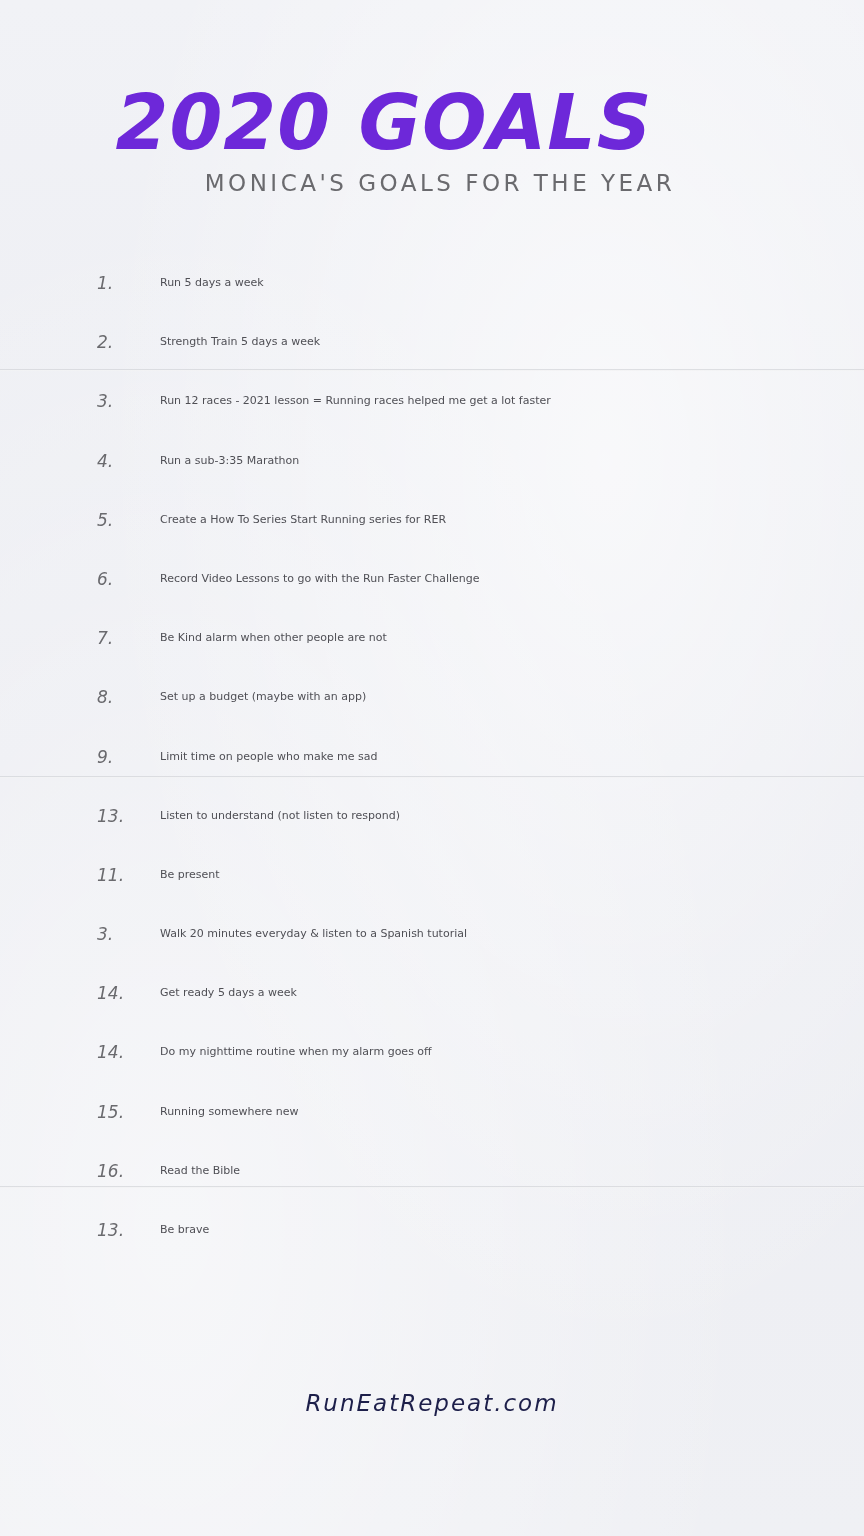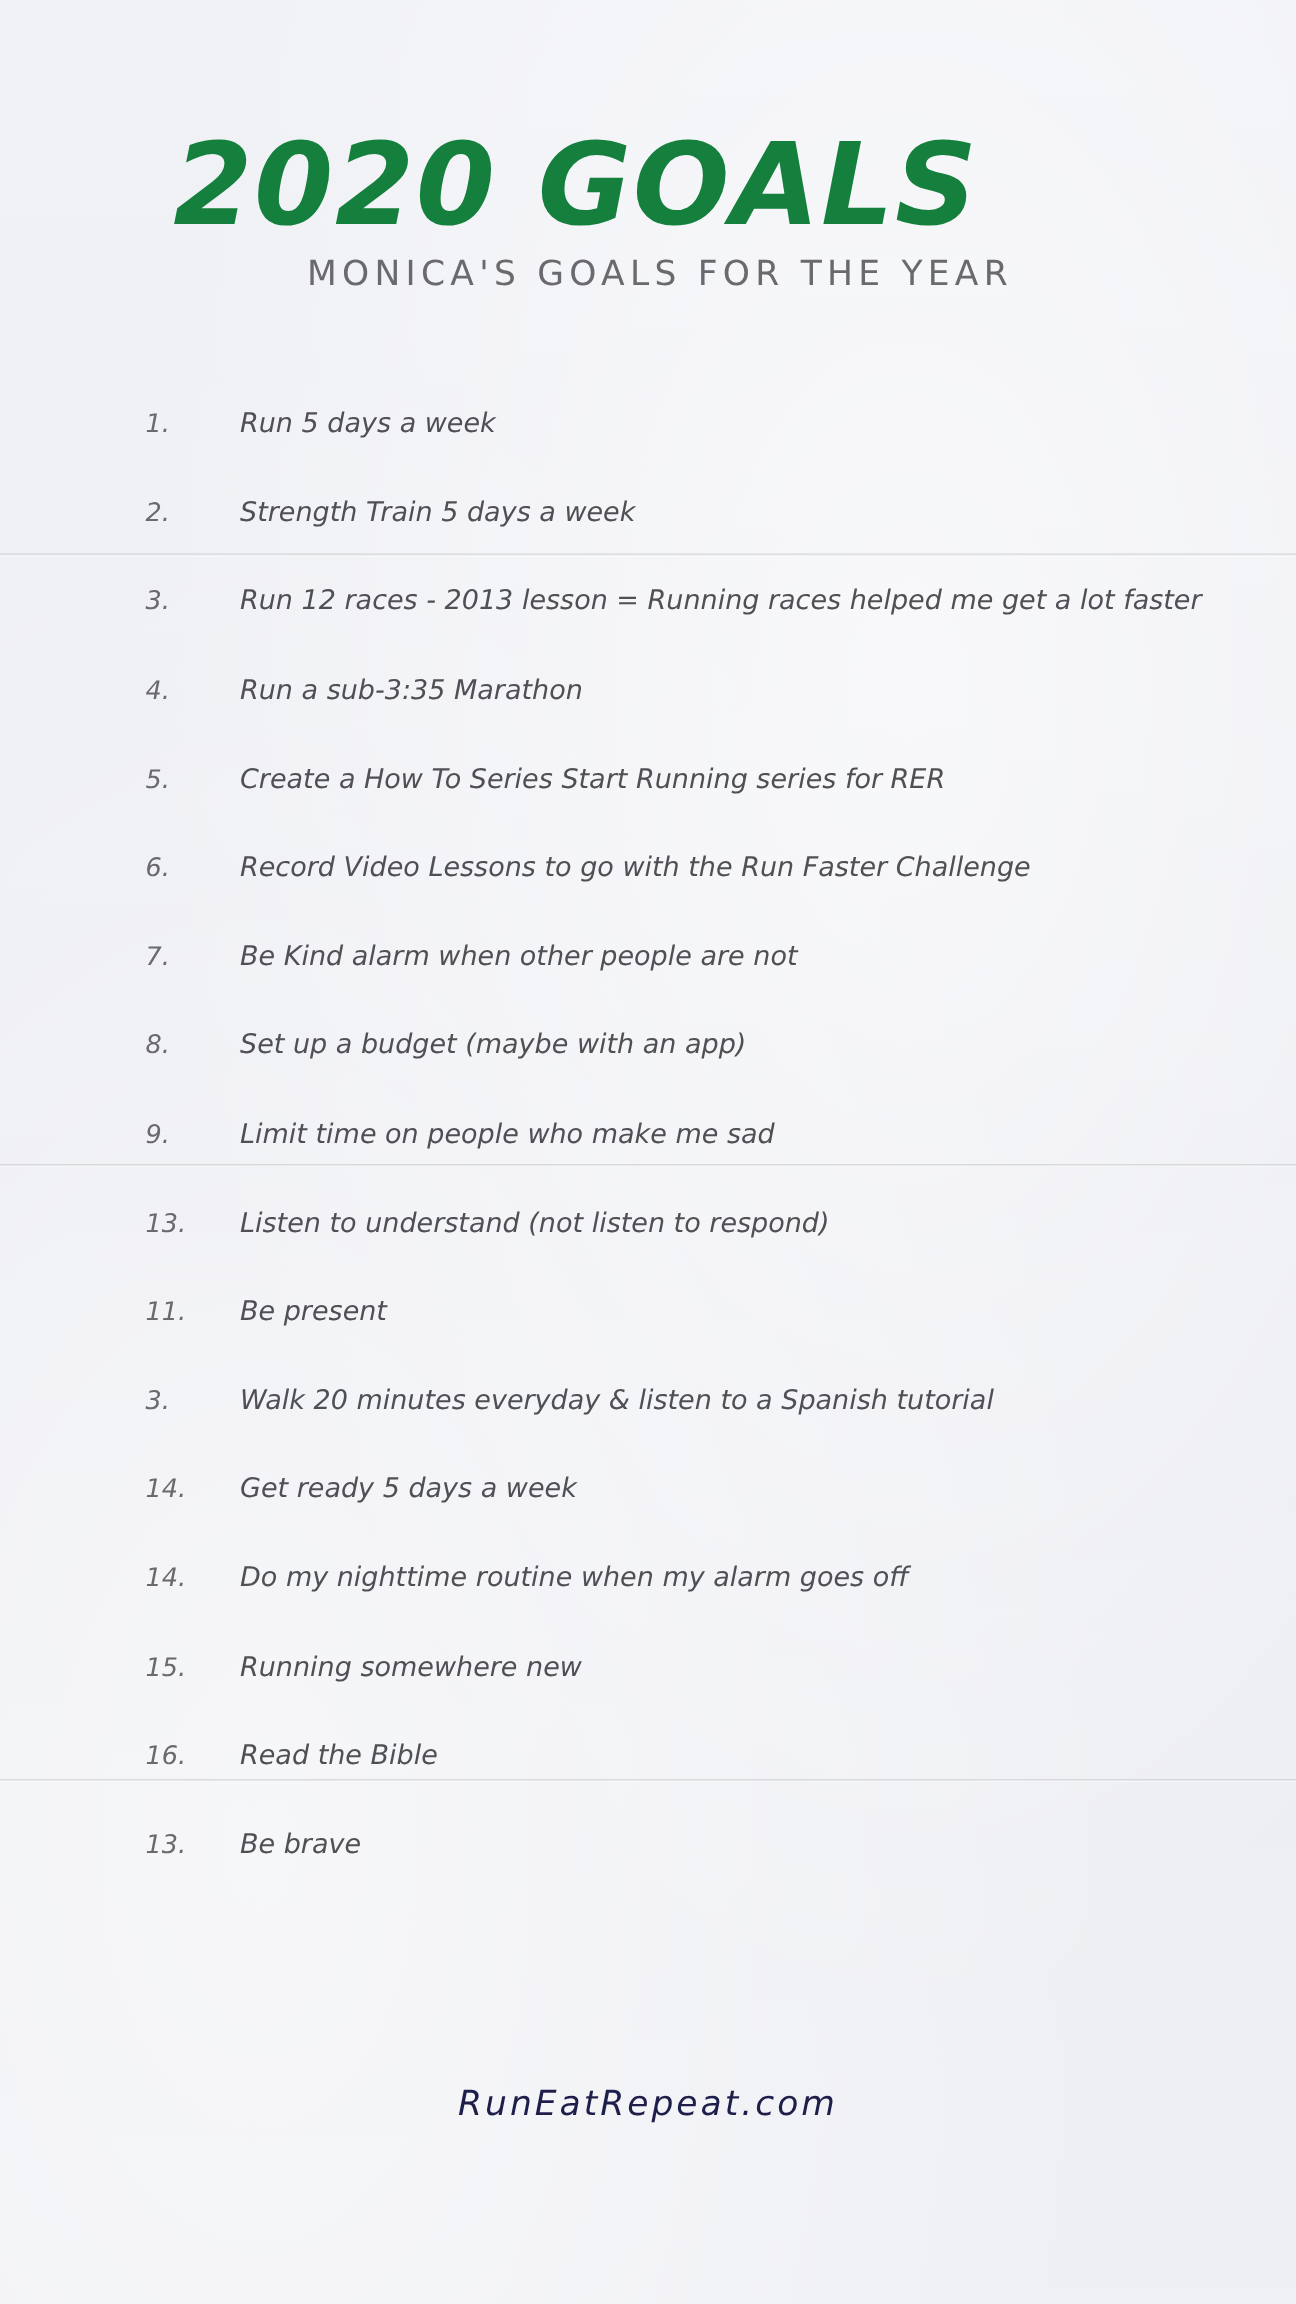--- a/index.html
+++ b/index.html
@@ -20,21 +20,21 @@
       position: absolute; left: 0; width: 864px; height: 2px;
       background: linear-gradient(180deg, rgba(180,183,190,0.55), rgba(255,255,255,0.9));
     }
     .fold.f1 { top: 369px; }
     .fold.f2 { top: 776px; }
     .fold.f3 { top: 1186px; }
     .title {
       position: absolute; top: 78px; left: 0; width: 768px;
       text-align: center;
       font-size: 76px; font-weight: bold; font-style: italic;
-      color: #15803d; letter-spacing: 1px;
+      color: #6d28d9; letter-spacing: 1px;
       margin: 0; line-height: 90px;
     }
     .subtitle {
       position: absolute; top: 170px; left: 0; width: 864px;
       text-align: center;
       font-size: 23px; color: #6a6a6e;
       letter-spacing: 3.5px; margin: 0;
       padding-left: 8px;
     }
     .goals {
@@ -44,23 +44,22 @@
     .goal {
       position: relative; height: 59.2px;
     }
     .goal .num {
       position: absolute; left: 97px; top: 0;
       font-size: 17px; font-style: italic; color: #6a6a6e;
       line-height: 30px;
     }
     .goal .text {
       position: absolute; left: 160px; top: 0; white-space: nowrap;
-      font-size: 18px; color: #4f4f55;
+      font-size: 11px; color: #4f4f55;
       line-height: 30px;
-      font-style: italic;
     }
     .footer {
       position: absolute; top: 1390px; left: 0; width: 864px;
       text-align: center;
       font-size: 23px; font-style: italic; color: #1d1f4a;
       letter-spacing: 2px; margin: 0;
     }
   </style>
 </head>
 <body>
@@ -77,21 +76,21 @@
   <li class="goal">
       <span class="num">1.</span>
       <span class="text">Run 5 days a week</span>
     </li>
   <li class="goal">
       <span class="num">2.</span>
       <span class="text">Strength Train 5 days a week</span>
     </li>
   <li class="goal">
       <span class="num">3.</span>
-      <span class="text">Run 12 races - 2013 lesson = Running races helped me get a lot faster</span>
+      <span class="text">Run 12 races - 2021 lesson = Running races helped me get a lot faster</span>
     </li>
   <li class="goal">
       <span class="num">4.</span>
       <span class="text">Run a sub-3:35 Marathon</span>
     </li>
   <li class="goal">
       <span class="num">5.</span>
       <span class="text">Create a How To Series Start Running series for RER</span>
     </li>
   <li class="goal">

